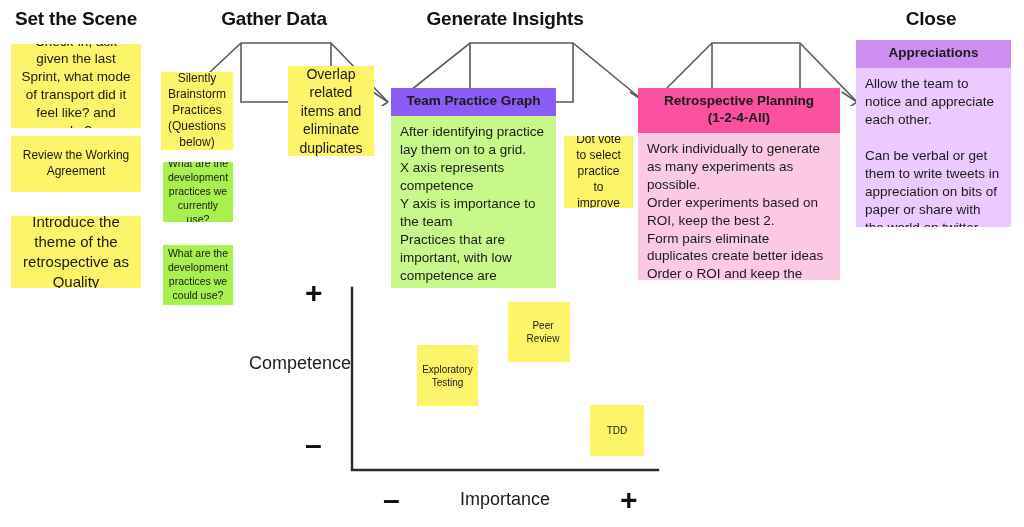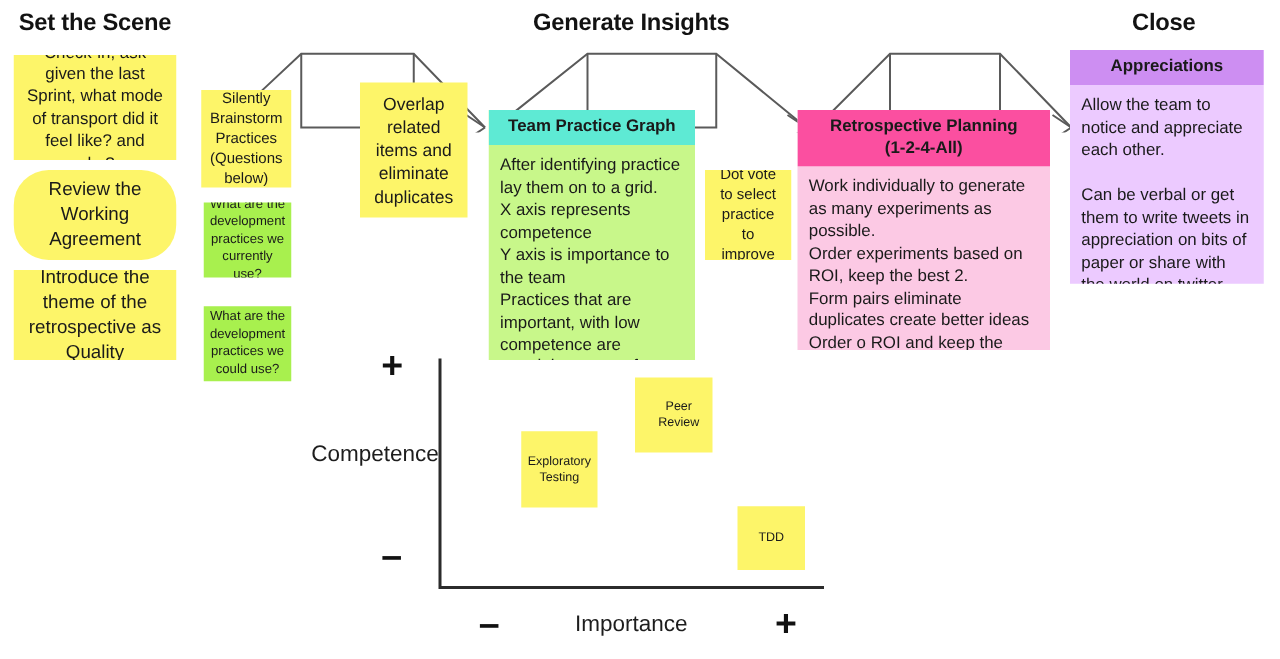--- a/index.html
+++ b/index.html
@@ -70,21 +70,21 @@
   }
   .titled .body {
     flex: 1;
     font-size: 13.5px;
     line-height: 1.33;
     padding: 7px 9px 8px 9px;
     white-space: pre-line;
     text-align: left;
   }
   .titled.green  { background: #c8f78a; }
-  .titled.green  .band { background: #5eead4; }
+  .titled.green  .band { background: #8b5cf6; }
   .titled.pink   { background: #fcc9e4; }
   .titled.pink   .band { background: #fb4fa0; }
   .titled.purple { background: #eccaff; }
   .titled.purple .band { background: #cd8ef2; }
 
   
   .bracket {
     position: absolute;
     pointer-events: none;
   }
@@ -117,20 +117,21 @@
     white-space: pre-line;
     padding: 3px;
   }
 </style>
 </head>
 <body>
 
 <div class="board">
 
   <div class="col-head" style="left:76px; top:8px;">Set the Scene</div>
+  <div class="col-head" style="left:274px; top:8px;">Gather Data</div>
   <div class="col-head" style="left:505px; top:8px;">Generate Insights</div>
   <div class="col-head" style="left:931px; top:8px;">Close</div>
 
   <svg class="bracket" style="left:175px; top:40px; width:215px; height:66px;" viewBox="0 0 215 66">
     <path d="M3 62 L66 3 L156 3 L213 62" fill="none" stroke="#5a5a5a" stroke-width="1.6"></path>
     <path d="M3 62 L18 52 M3 62 L18 72" fill="none" stroke="#5a5a5a" stroke-width="1.6"></path>
     <path d="M213 62 L198 52 M213 62 L198 72" fill="none" stroke="#5a5a5a" stroke-width="1.6"></path>
     <path d="M66 3 L66 62 L156 62 L156 3" fill="none" stroke="#5a5a5a" stroke-width="1.6"></path>
   </svg>
 
@@ -143,31 +144,31 @@
 
   <svg class="bracket" style="left:650px; top:40px; width:210px; height:66px;" viewBox="0 0 210 66">
     <path d="M3 62 L62 3 L150 3 L207 62" fill="none" stroke="#5a5a5a" stroke-width="1.6"></path>
     <path d="M3 62 L18 52 M3 62 L18 72" fill="none" stroke="#5a5a5a" stroke-width="1.6"></path>
     <path d="M207 62 L192 52 M207 62 L192 72" fill="none" stroke="#5a5a5a" stroke-width="1.6"></path>
     <path d="M62 3 L62 62 L150 62 L150 3" fill="none" stroke="#5a5a5a" stroke-width="1.6"></path>
   </svg>
 
   <div class="note yellow" style="left:11px; top:44px; width:130px; height:84px;">Check-in, ask given the last Sprint, what mode of transport did it feel like? and why?</div>
 
-  <div class="note yellow" style="left:11px; top:136px; width:130px; height:72px; font-size:15px;border-radius:28px;">Review the Working Agreement</div>
+  <div class="note yellow" style="left:11px; top:136px; width:130px; height:56px; font-size:12px;">Review the Working Agreement</div>
 
   <div class="note yellow" style="left:11px; top:216px; width:130px; height:72px; font-size:15px;">Introduce the theme of the retrospective as Quality</div>
 
   <div class="note yellow" style="left:161px; top:72px; width:72px; height:78px; font-size:12px;">Silently Brainstorm Practices (Questions below)</div>
 
   <div class="note green" style="left:163px; top:162px; width:70px; height:60px; font-size:10.5px;">What are the development practices we currently use?</div>
 
   <div class="note green" style="left:163px; top:245px; width:70px; height:60px; font-size:10.5px;">What are the development practices we could use?</div>
 
-  <div class="note yellow" style="left:288px; top:66px; width:86px; height:108px; font-size:14px;">Overlap related items and eliminate duplicates</div>
+  <div class="note yellow" style="left:288px; top:66px; width:86px; height:90px; font-size:14px;">Overlap related items and eliminate duplicates</div>
 
   <div class="titled green" style="left:391px; top:88px; width:165px; height:200px;">
     <div class="band">Team Practice Graph</div>
     <div class="body">After identifying practice lay them on to a grid.
 X axis represents competence
 Y axis is importance to the team
 Practices that are important, with low competence are certainly areas to focus on growth
 (Concept below)</div>
   </div>
 

